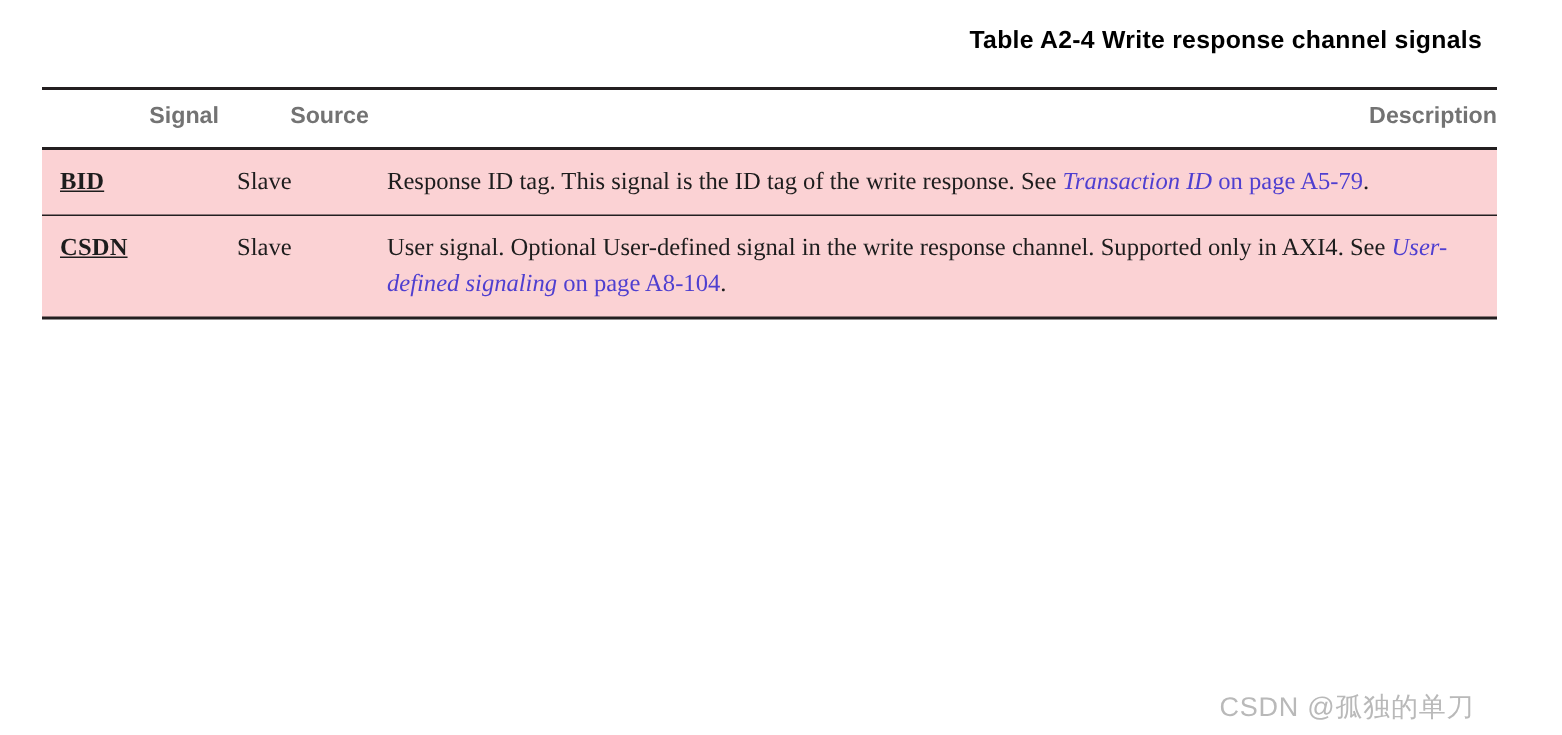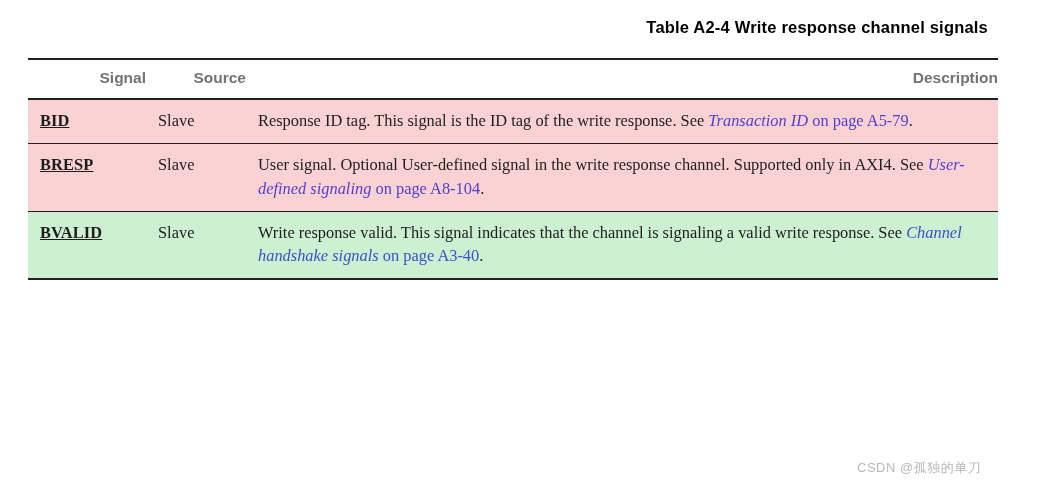--- a/index.html
+++ b/index.html
@@ -85,24 +85,24 @@
   }
   tr.row-green .link {
     color: #3a52c8;
   }
   .link .it {
     font-style: italic;
   }
 
   #watermark {
     position: absolute;
-    left: 857px;
+    left: 813px;
     top: 459px;
     font-family: "Liberation Sans", "DejaVu Sans", sans-serif;
-    font-size: 13px;
+    font-size: 18px;
     color: #b9b9b9;
     white-space: nowrap;
     letter-spacing: 0.5px;
   }
 </style>
 </head>
 <body>
 
 <div id="table-caption">Table A2-4 Write response channel signals</div>
 
@@ -119,25 +119,20 @@
       <th>Description</th>
     </tr>
   </thead>
   <tbody id="table-body">
       <tr class="row-pink">
         <td class="sig">BID</td>
         <td class="src">Slave</td>
         <td class="desc"><span>Response ID tag. This signal is the ID tag of the write response. See </span><a class="link" style="text-decoration: none;"><span class="it">Transaction ID</span><span> on page A5-79</span></a><span>.</span></td>
       </tr>
       <tr class="row-pink">
-        <td class="sig">BRESP</td>
+        <td class="sig">CSDN</td>
         <td class="src">Slave</td>
         <td class="desc"><span>User signal. Optional User-defined signal in the write response channel. Supported only in AXI4. See </span><a class="link" style="text-decoration: none;"><span class="it">User-defined signaling</span><span> on page A8-104</span></a><span>.</span></td>
-      </tr>
-      <tr class="row-green">
-        <td class="sig">BVALID</td>
-        <td class="src">Slave</td>
-        <td class="desc"><span>Write response valid. This signal indicates that the channel is signaling a valid write response. See </span><a class="link" style="text-decoration: none;"><span class="it">Channel handshake signals</span><span> on page A3-40</span></a><span>.</span></td>
       </tr>
     </tbody>
 </table>
 
 <div id="watermark">CSDN @孤独的单刀</div>
 
 </body></html>

